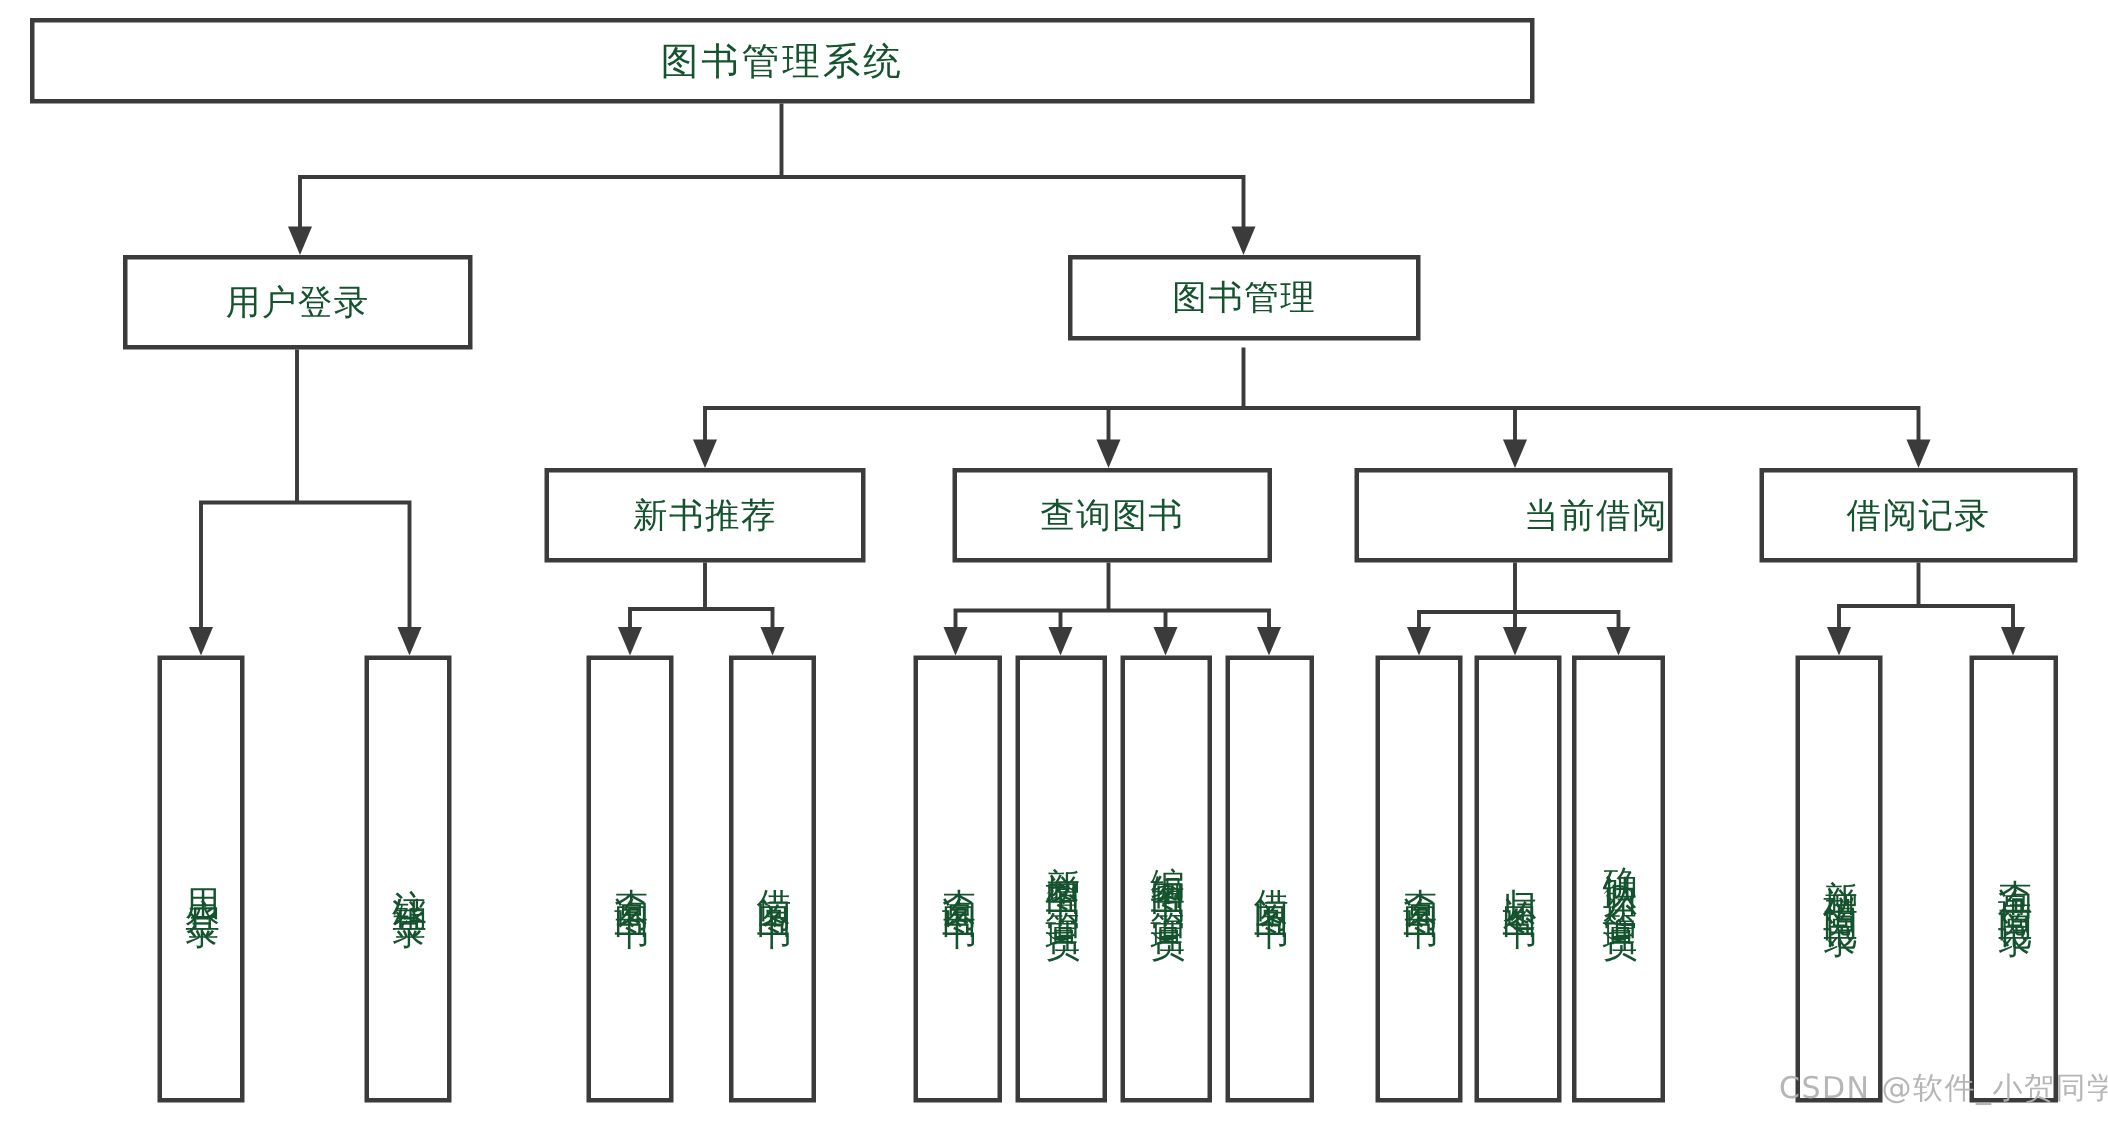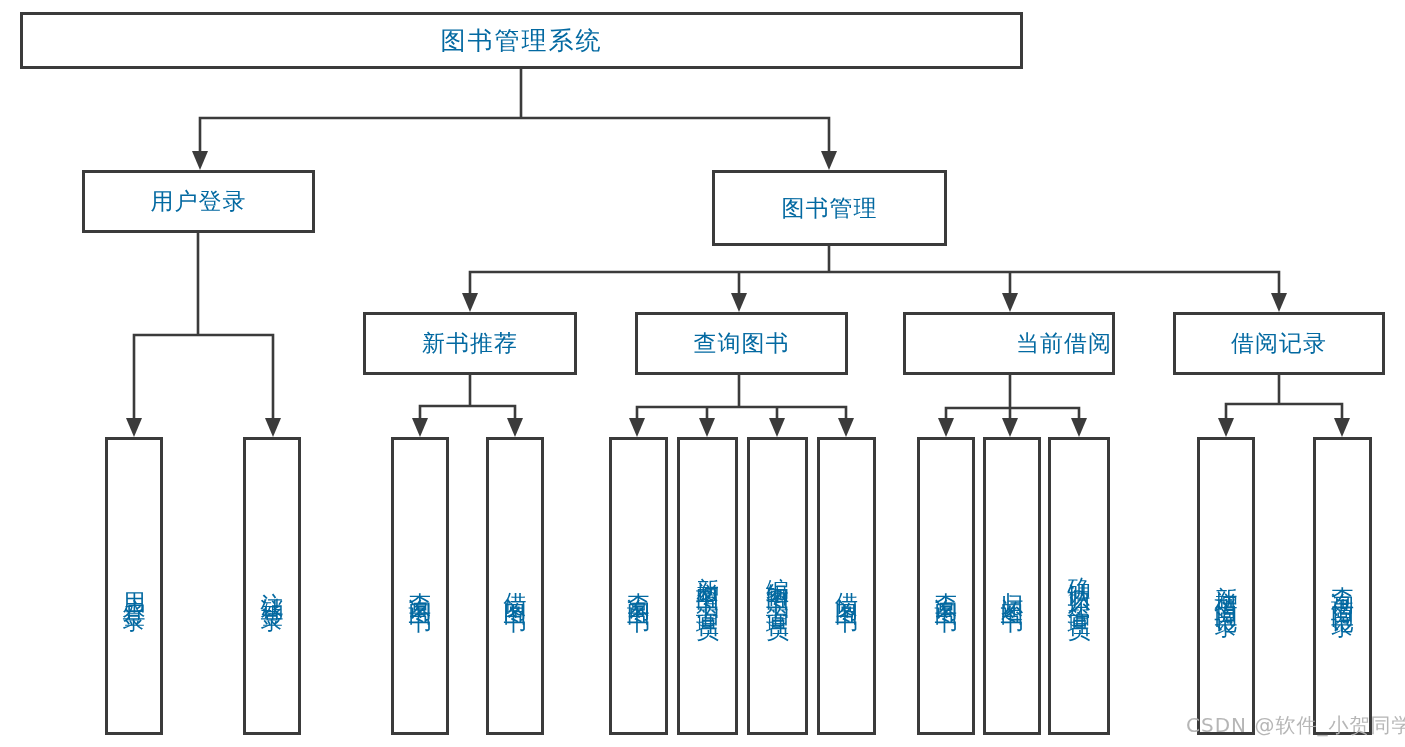--- a/index.html
+++ b/index.html
@@ -4,21 +4,21 @@
 <style>
   html,body{margin:0;padding:0;background:#ffffff;}
   body{font-family:"DejaVu Sans","Liberation Sans",sans-serif;}
   .canvas{
     position:relative;width:1405px;height:747px;background:#ffffff;overflow:hidden;
   }
   .wires{position:absolute;left:0;top:0;width:1405px;height:747px;z-index:1;pointer-events:none;}
   .node{
     position:absolute;box-sizing:border-box;background:#ffffff;
     border:3px solid #3b3b3b;display:flex;align-items:center;justify-content:center;
-    color:#0369a1;z-index:2;
+    color:#14532d;z-index:2;
   }
   .node.h{font-size:23px;letter-spacing:1px;}
   .node.root{font-size:25px;letter-spacing:2px;}
   .node.v{font-size:23px;}
   .node.v .vtext{
     writing-mode:vertical-rl;text-orientation:mixed;
     letter-spacing:6px;line-height:1;white-space:nowrap;
   }
   .watermark{
     position:absolute;left:1186px;top:712px;z-index:3;
@@ -63,21 +63,21 @@
     </g>
   </svg>
 
   <div class="node root h" style="left:20px;top:12px;width:1003px;height:57px;">
     <span>图书管理系统</span>
   </div>
 
   <div class="node h" style="left:82px;top:170px;width:233px;height:63px;">
     <span>用户登录</span>
   </div>
-  <div class="node h" style="left:712px;top:170px;width:235px;height:76px;">
+  <div class="node h" style="left:712px;top:170px;width:235px;height:57px;">
     <span>图书管理</span>
   </div>
 
   <div class="node h" style="left:363px;top:312px;width:214px;height:63px;">
     <span>新书推荐</span>
   </div>
   <div class="node h" style="left:635px;top:312px;width:213px;height:63px;">
     <span>查询图书</span>
   </div>
   <div class="node h" style="left:903px;top:312px;width:212px;height:63px;justify-content:flex-end;">

